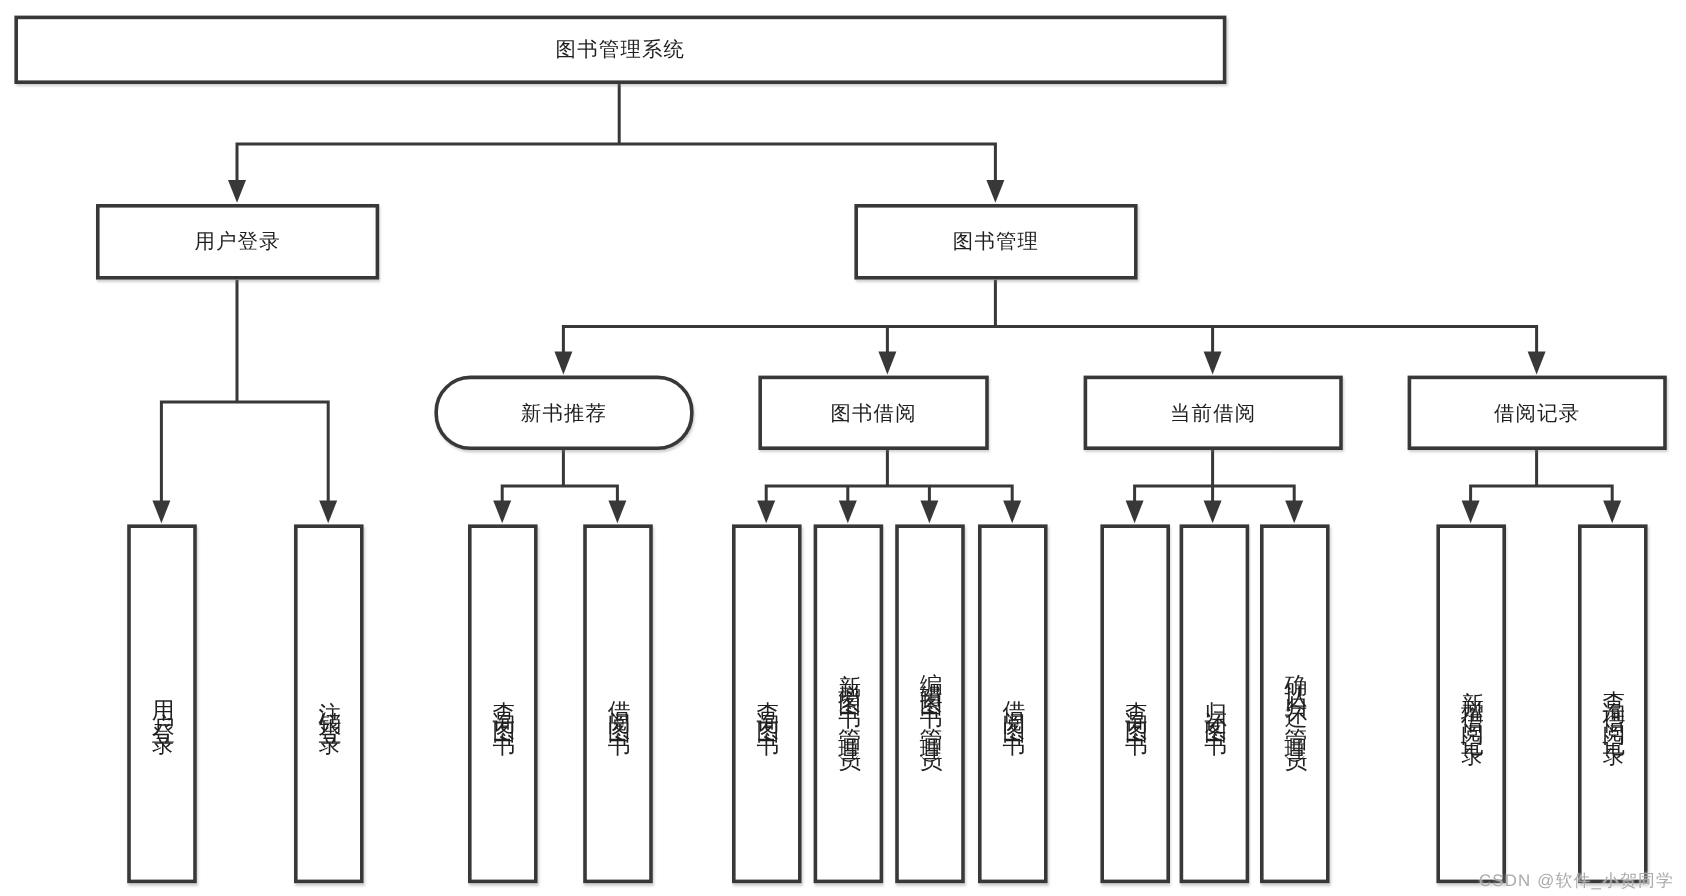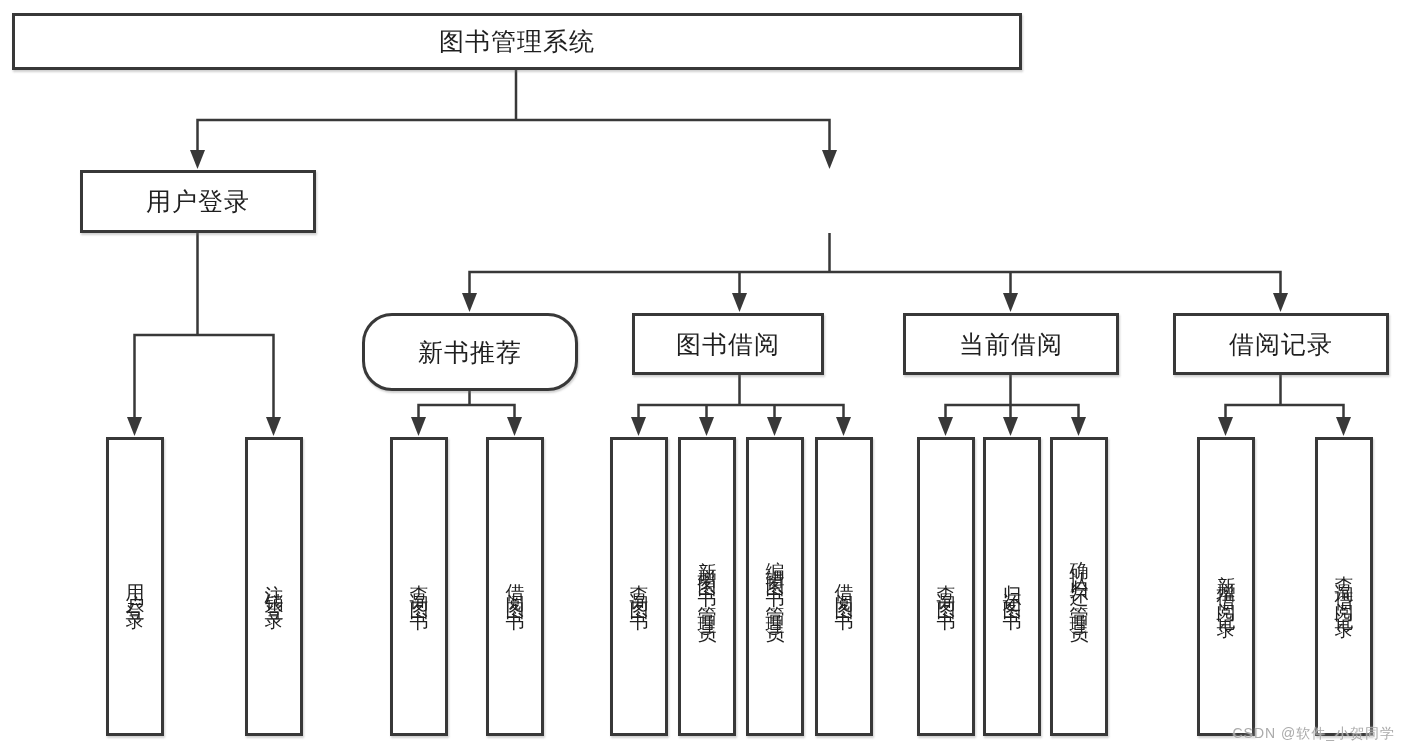--- a/index.html
+++ b/index.html
@@ -13,29 +13,29 @@
 
   .box{
     position:absolute;
     background:#ffffff;
     border:3px solid #383838;
     box-sizing:border-box;
     display:flex;align-items:center;justify-content:center;
     box-shadow:1px 2px 2px rgba(120,120,120,0.35);
     z-index:2;
   }
-  .hlabel{font-size:25px;letter-spacing:1px;white-space:nowrap;}
+  .hlabel{font-size:17px;letter-spacing:1px;white-space:nowrap;}
 
   
   #root-box{left:12px;top:13px;width:1010px;height:57px;}
   
   #l2-user-login{left:80px;top:170px;width:236px;height:63px;}
   #l2-book-mgmt{left:712px;top:170px;width:236px;height:63px;}
   
-  #l3-recommend{left:362px;top:313px;width:216px;height:78px;border-radius:30px;}
+  #l3-recommend{left:362px;top:313px;width:216px;height:62px;border-radius:30px;}
   #l3-borrow{left:632px;top:313px;width:192px;height:62px;}
   #l3-current{left:903px;top:313px;width:216px;height:62px;}
   #l3-records{left:1173px;top:313px;width:216px;height:62px;}
 
   
   .leaf{top:437px;width:58px;height:299px;}
   .vlabel{
     writing-mode:vertical-rl;
     text-orientation:mixed;
     font-size:19px;
@@ -111,20 +111,23 @@
     </g>
   </svg>
 
   <div class="box" id="root-box">
     <span class="hlabel">图书管理系统</span>
   </div>
 
   <div class="box" id="l2-user-login">
     <span class="hlabel">用户登录</span>
   </div>
+  <div class="box" id="l2-book-mgmt">
+    <span class="hlabel">图书管理</span>
+  </div>
 
   <div class="box" id="l3-recommend">
     <span class="hlabel">新书推荐</span>
   </div>
   <div class="box" id="l3-borrow">
     <span class="hlabel">图书借阅</span>
   </div>
   <div class="box" id="l3-records">
     <span class="hlabel">借阅记录</span>
   </div>

